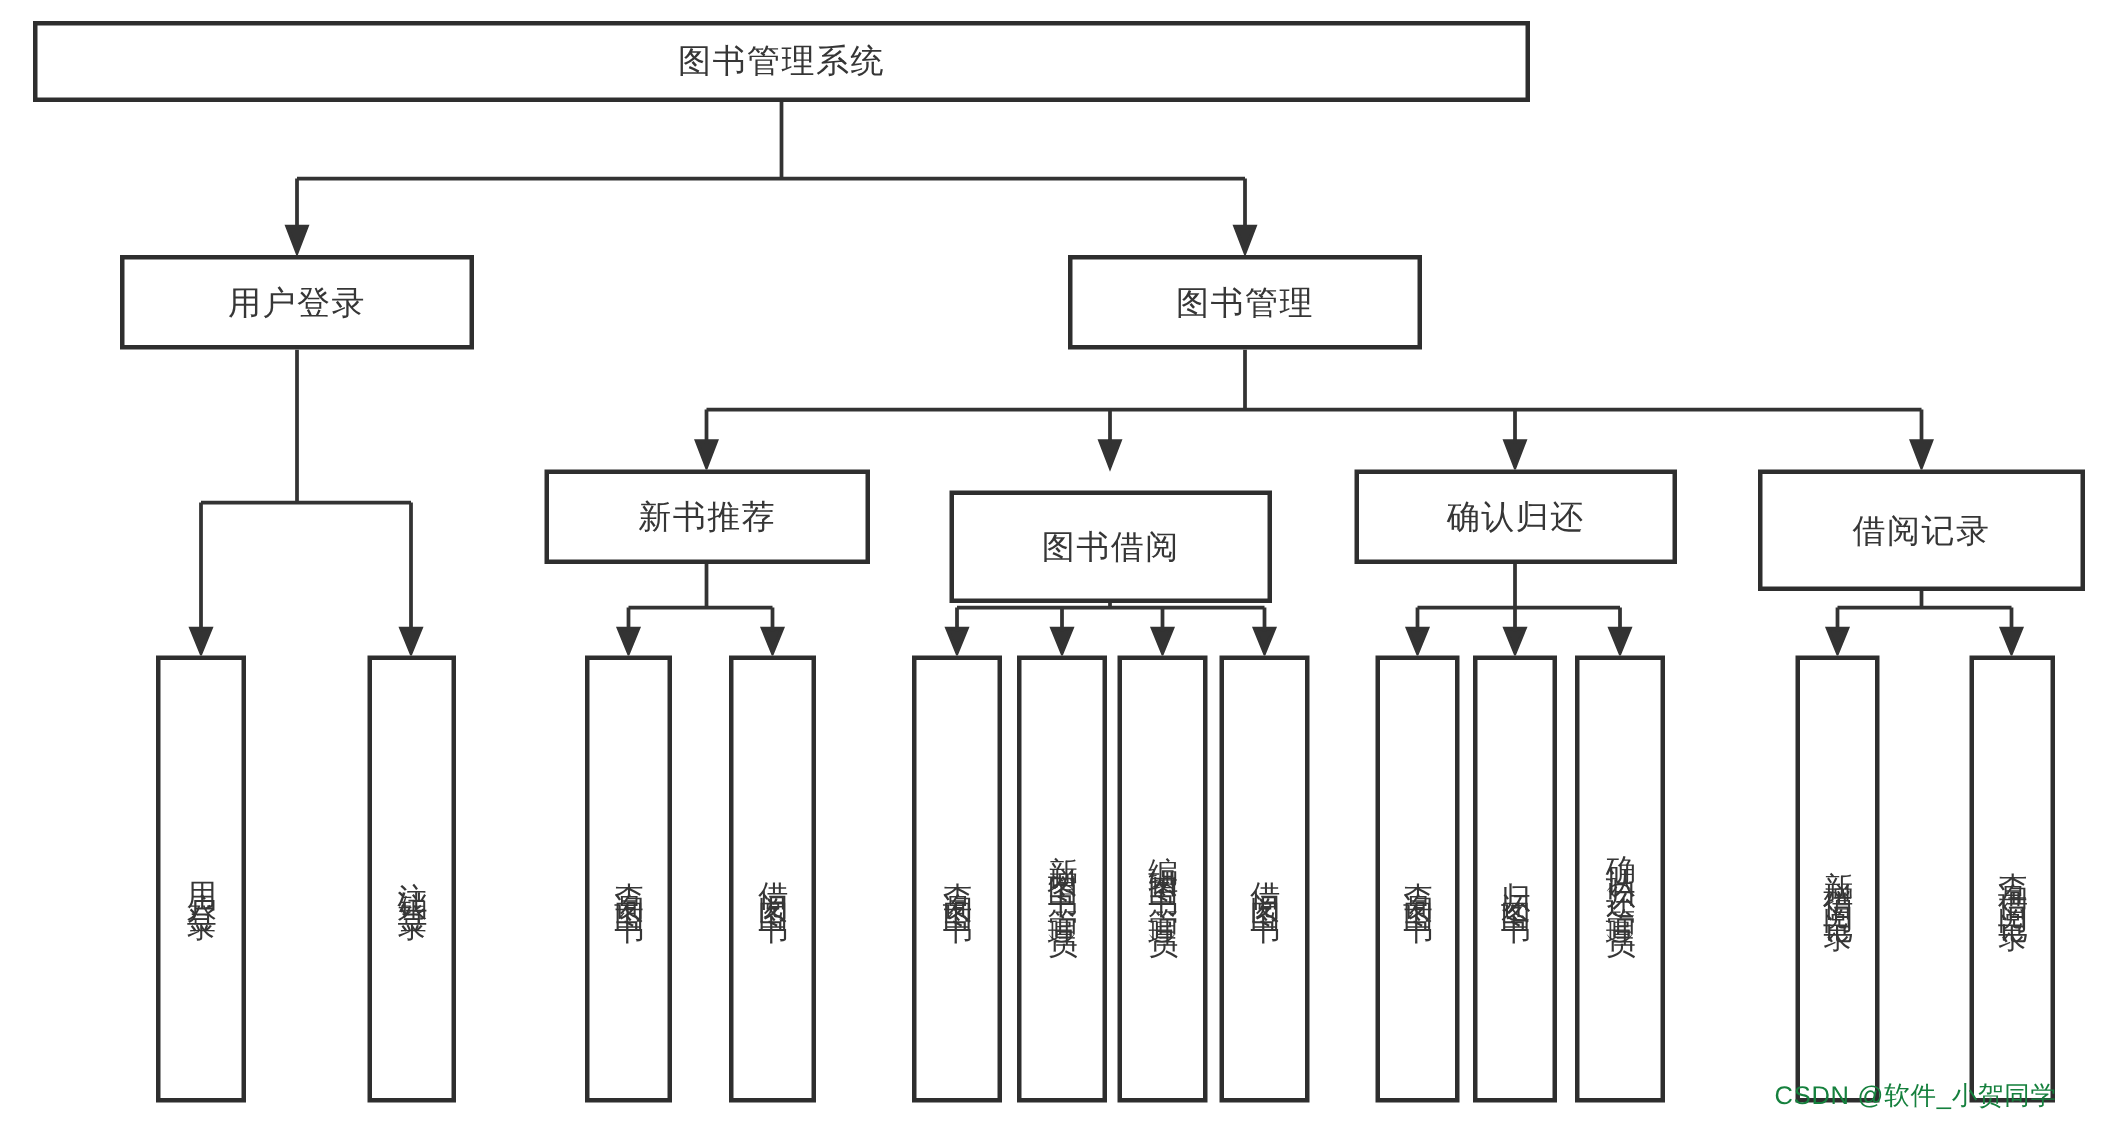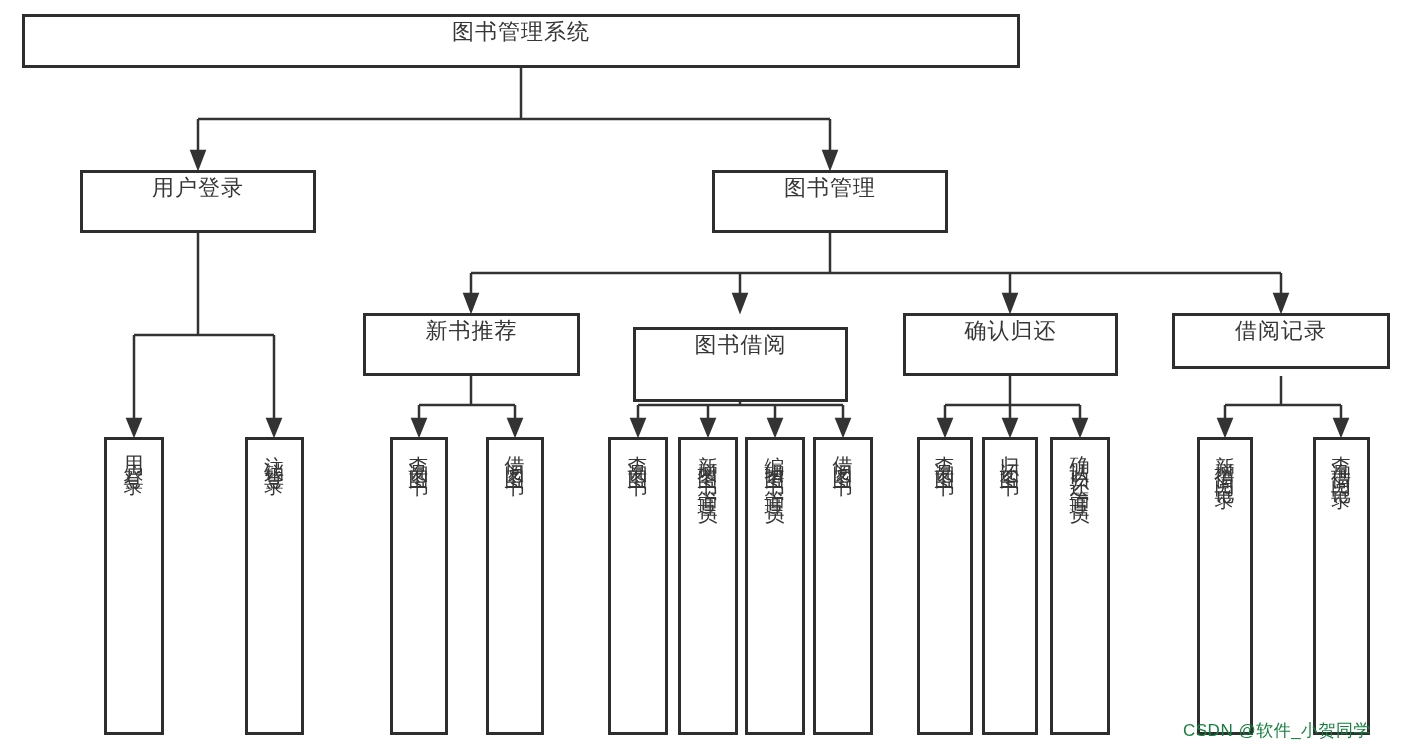--- a/index.html
+++ b/index.html
@@ -16,20 +16,21 @@
     position: absolute;
     left: 0; top: 0;
     width: 1405px; height: 747px;
   }
   .node {
     position: absolute;
     box-sizing: border-box;
     background: #ffffff;
     border: 3px solid #2e2e2e;
     display: flex;
+    align-items: center;
     justify-content: center;
     font-size: 22px;
     letter-spacing: 1px;
     color: #363636;
   }
   .leaf { font-size: 20px; }
   .leaf .vtext {
     writing-mode: vertical-rl;
     text-orientation: mixed;
     letter-spacing: 7px;
@@ -109,21 +110,21 @@
 
   <div class="node" style="left:363px; top:313px; width:217px; height:63px;">
     <span>新书推荐</span>
   </div>
   <div class="node" style="left:633px; top:327px; width:215px; height:75px;">
     <span>图书借阅</span>
   </div>
   <div class="node" style="left:903px; top:313px; width:215px; height:63px;">
     <span>确认归还</span>
   </div>
-  <div class="node" style="left:1172px; top:313px; width:218px; height:56px;">
+  <div class="node" style="left:1172px; top:313px; width:218px; height:81px;">
     <span>借阅记录</span>
   </div>
 
   <div class="node leaf" style="left:104px; top:437px; width:60px; height:298px;">
     <span class="vtext">用户登录</span>
   </div>
   <div class="node leaf" style="left:245px; top:437px; width:59px; height:298px;">
     <span class="vtext">注销登录</span>
   </div>
 

